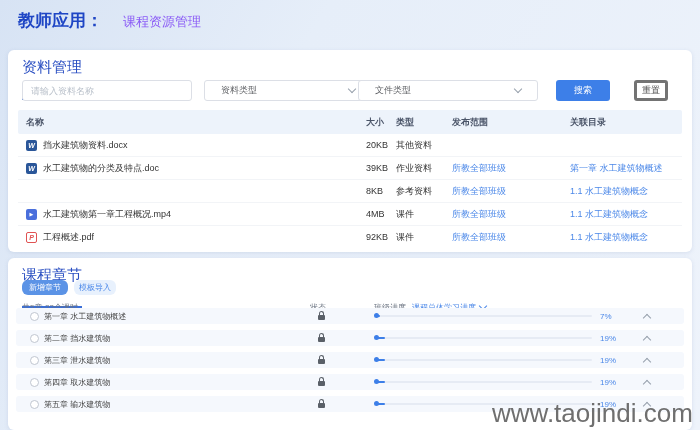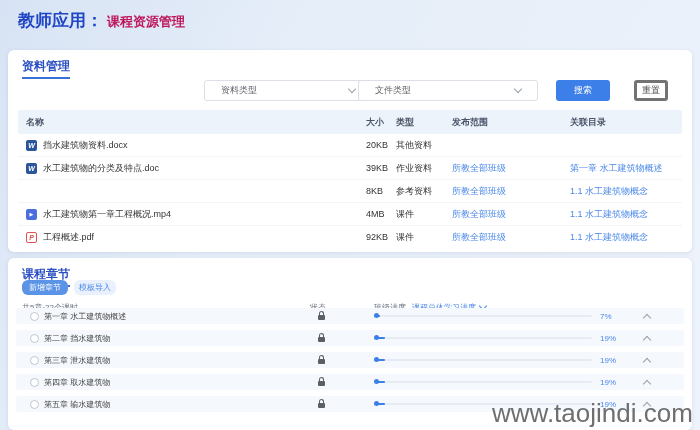--- a/index.html
+++ b/index.html
@@ -4,29 +4,29 @@
 <style>
   html,body{margin:0;padding:0}
   body{
     width:700px;height:430px;position:relative;overflow:hidden;
     font-family:"Liberation Sans","DejaVu Sans",sans-serif;
     background:linear-gradient(120deg,#d7e3f4 0%,#e6eef9 35%,#eef3fb 100%);
   }
   
   .hdr{position:absolute;left:18px;top:9px;display:flex;align-items:baseline;white-space:nowrap}
   .hdr .app{font-size:17px;font-weight:bold;color:#1f46c5}
-  .hdr .page{font-size:13px;font-weight:bold;color:#be185d;margin-left:4px}
+  .hdr .page{font-size:13px;font-weight:normal;color:#8b5cf6;margin-left:20px}
 
   .card{position:absolute;left:8px;width:684px;background:#fff;border-radius:6px;
         box-shadow:0 1px 4px rgba(110,135,175,.18)}
   .card1{top:50px;height:202px}
   .card2{top:258px;height:172px}
 
-  .sec-title{position:absolute;left:14px;top:8px;font-size:12px;font-weight:bold;color:#2a4fc2;
-             border-bottom:2px solid #3a6fd8;padding-bottom:2px}
+  .sec-title{position:absolute;left:14px;top:8px;font-size:15px;font-weight:normal;color:#2a4fc2;
+             border-bottom:2px solid #3a6fd8;padding-bottom:21px}
 
   
   .search-input{position:absolute;left:14px;top:30px;width:152px;height:19px;border:1px solid #dcdfe6;
         border-radius:3px;font-size:9px;color:#333;padding:0 8px;outline:none;font-family:inherit}
   .search-input::placeholder{color:#b9c0ca}
   .selectbox{position:absolute;top:30px;height:19px;border:1px solid #dcdfe6;border-radius:3px;
         background:#fff;display:flex;align-items:center;justify-content:space-between;
         padding:0 16px;font-size:9px;color:#606266;cursor:pointer}
   .sel1{left:196px;width:134px}
   .sel2{left:350px;width:146px}
@@ -89,20 +89,21 @@
 <body>
 
 <div class="hdr">
   <span class="app">教师应用：</span>
   <span class="page">课程资源管理</span>
 </div>
 
 <div class="card card1">
   <div class="sec-title">资料管理</div>
 
+  <input class="search-input" type="text" placeholder="请输入资料名称" style="">
   <div class="selectbox sel1">
     <span>资料类型</span>
     <span class="chev-d"></span>
   </div>
   <div class="selectbox sel2">
     <span>文件类型</span>
     <span class="chev-d"></span>
   </div>
   <div class="btn btn-search">搜索</div>
   <div class="btn btn-reset">重置</div>

